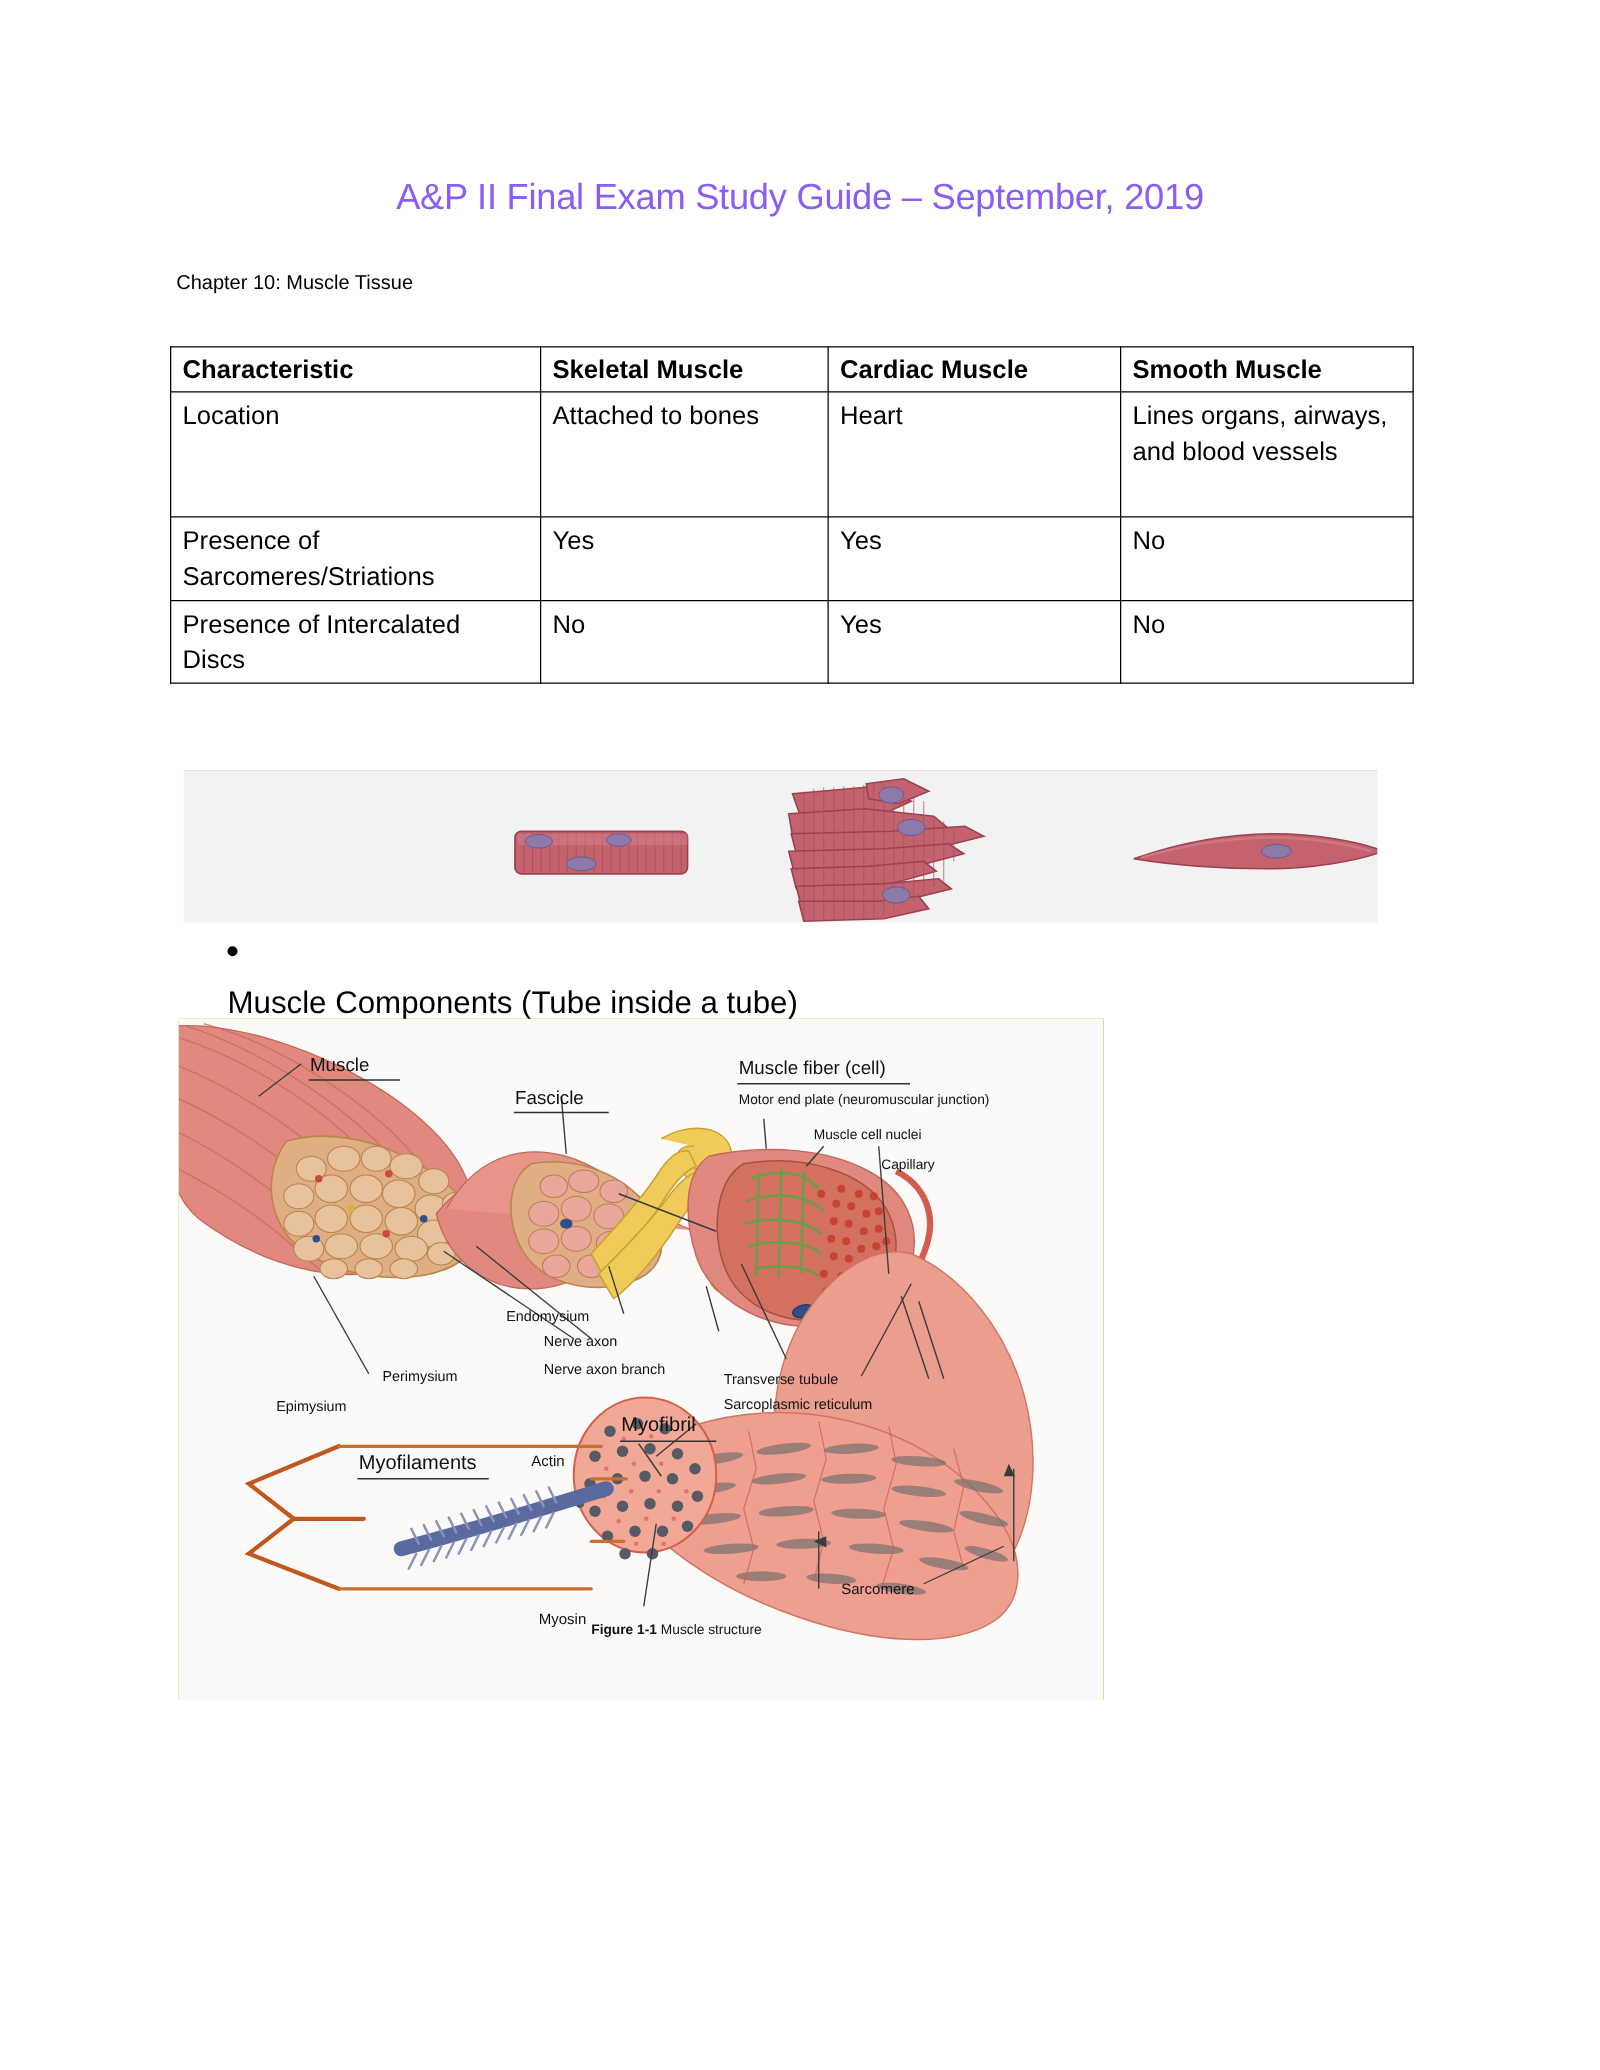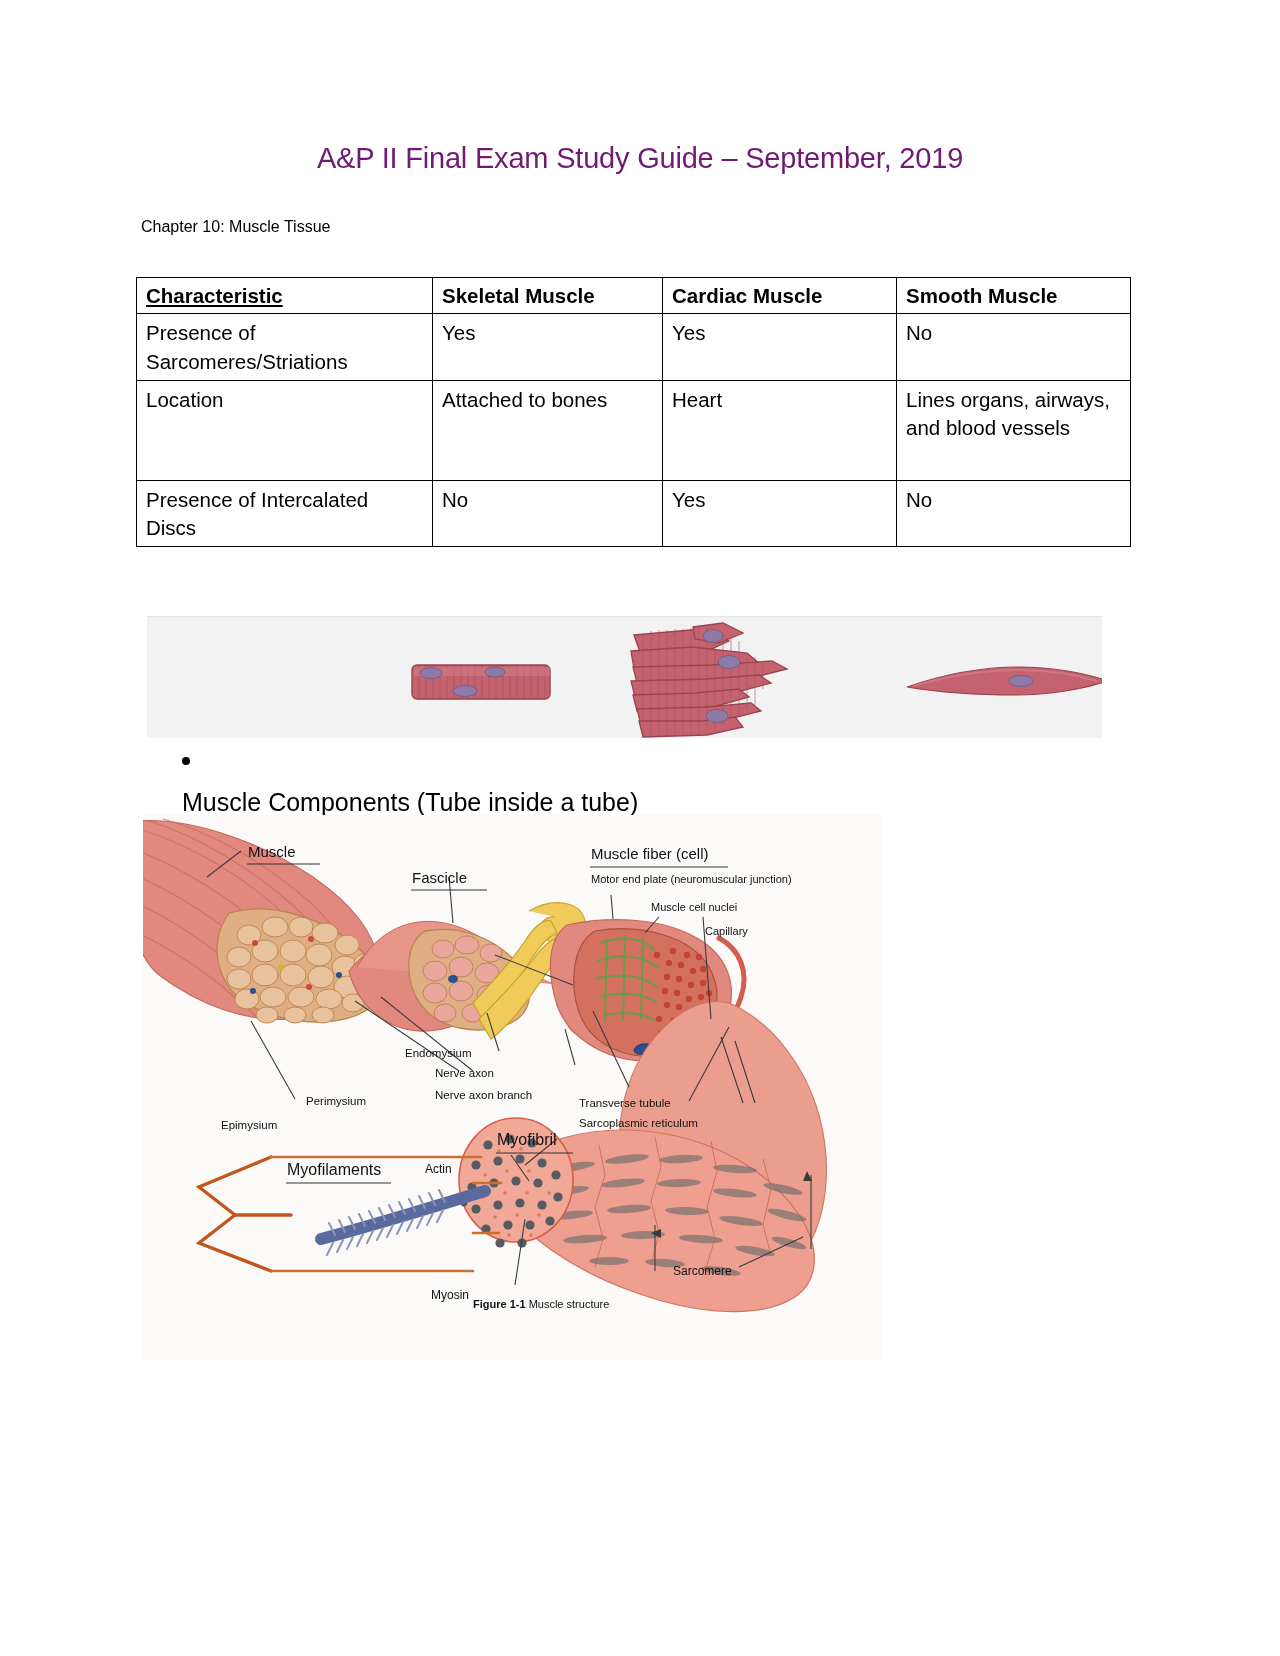--- a/index.html
+++ b/index.html
@@ -24,21 +24,21 @@
 
   
   .doc-title {
     position: absolute;
     left: 0;
     top: 142px;
     width: 1280px;
     text-align: center;
     font-size: 29px;
     letter-spacing: -0.2px;
-    color: #701a75;
+    color: #8b5cf6;
     white-space: nowrap;
   }
 
   
   .chapter-heading {
     position: absolute;
     left: 141px;
     top: 218px;
     font-size: 16px;
     color: #000;
@@ -63,21 +63,21 @@
     padding: 5px 8px 4px 9px;
     line-height: 1.38;
     text-align: left;
     font-weight: normal;
   }
   table.cmp thead th {
     font-weight: bold;
     padding-top: 4px;
     padding-bottom: 3px;
   }
-  .col-0 { width: 278px; text-decoration: underline; }
+  .col-0 { width: 278px; }
   .col-1 { width: 212px; }
   .col-2 { width: 216px; }
   .col-3 { width: 216px; }
   .cell-justify { text-align: justify; text-align-last: left; }
 
   
   .strip {
     position: absolute;
     left: 147px;
     top: 616px;
@@ -145,31 +145,31 @@
     <table class="cmp">
       <thead>
         <tr>
           <th class="col-0">Characteristic</th>
           <th class="col-1">Skeletal Muscle</th>
           <th class="col-2">Cardiac Muscle</th>
           <th class="col-3">Smooth Muscle</th>
         </tr>
       </thead>
       <tbody>
+        <tr style="height:100px">
+          <td>Location</td>
+          <td>Attached to bones</td>
+          <td>Heart</td>
+          <td class="cell-justify">Lines organs, airways, and blood vessels</td>
+        </tr>
         <tr style="height:66px">
           <td>Presence of Sarcomeres/Striations</td>
           <td>Yes</td>
           <td>Yes</td>
           <td>No</td>
-        </tr>
-        <tr style="height:100px">
-          <td>Location</td>
-          <td>Attached to bones</td>
-          <td>Heart</td>
-          <td class="cell-justify">Lines organs, airways, and blood vessels</td>
         </tr>
         <tr style="height:66px">
           <td>Presence of Intercalated Discs</td>
           <td>No</td>
           <td>Yes</td>
           <td>No</td>
         </tr>
       </tbody>
     </table>
   </div>

